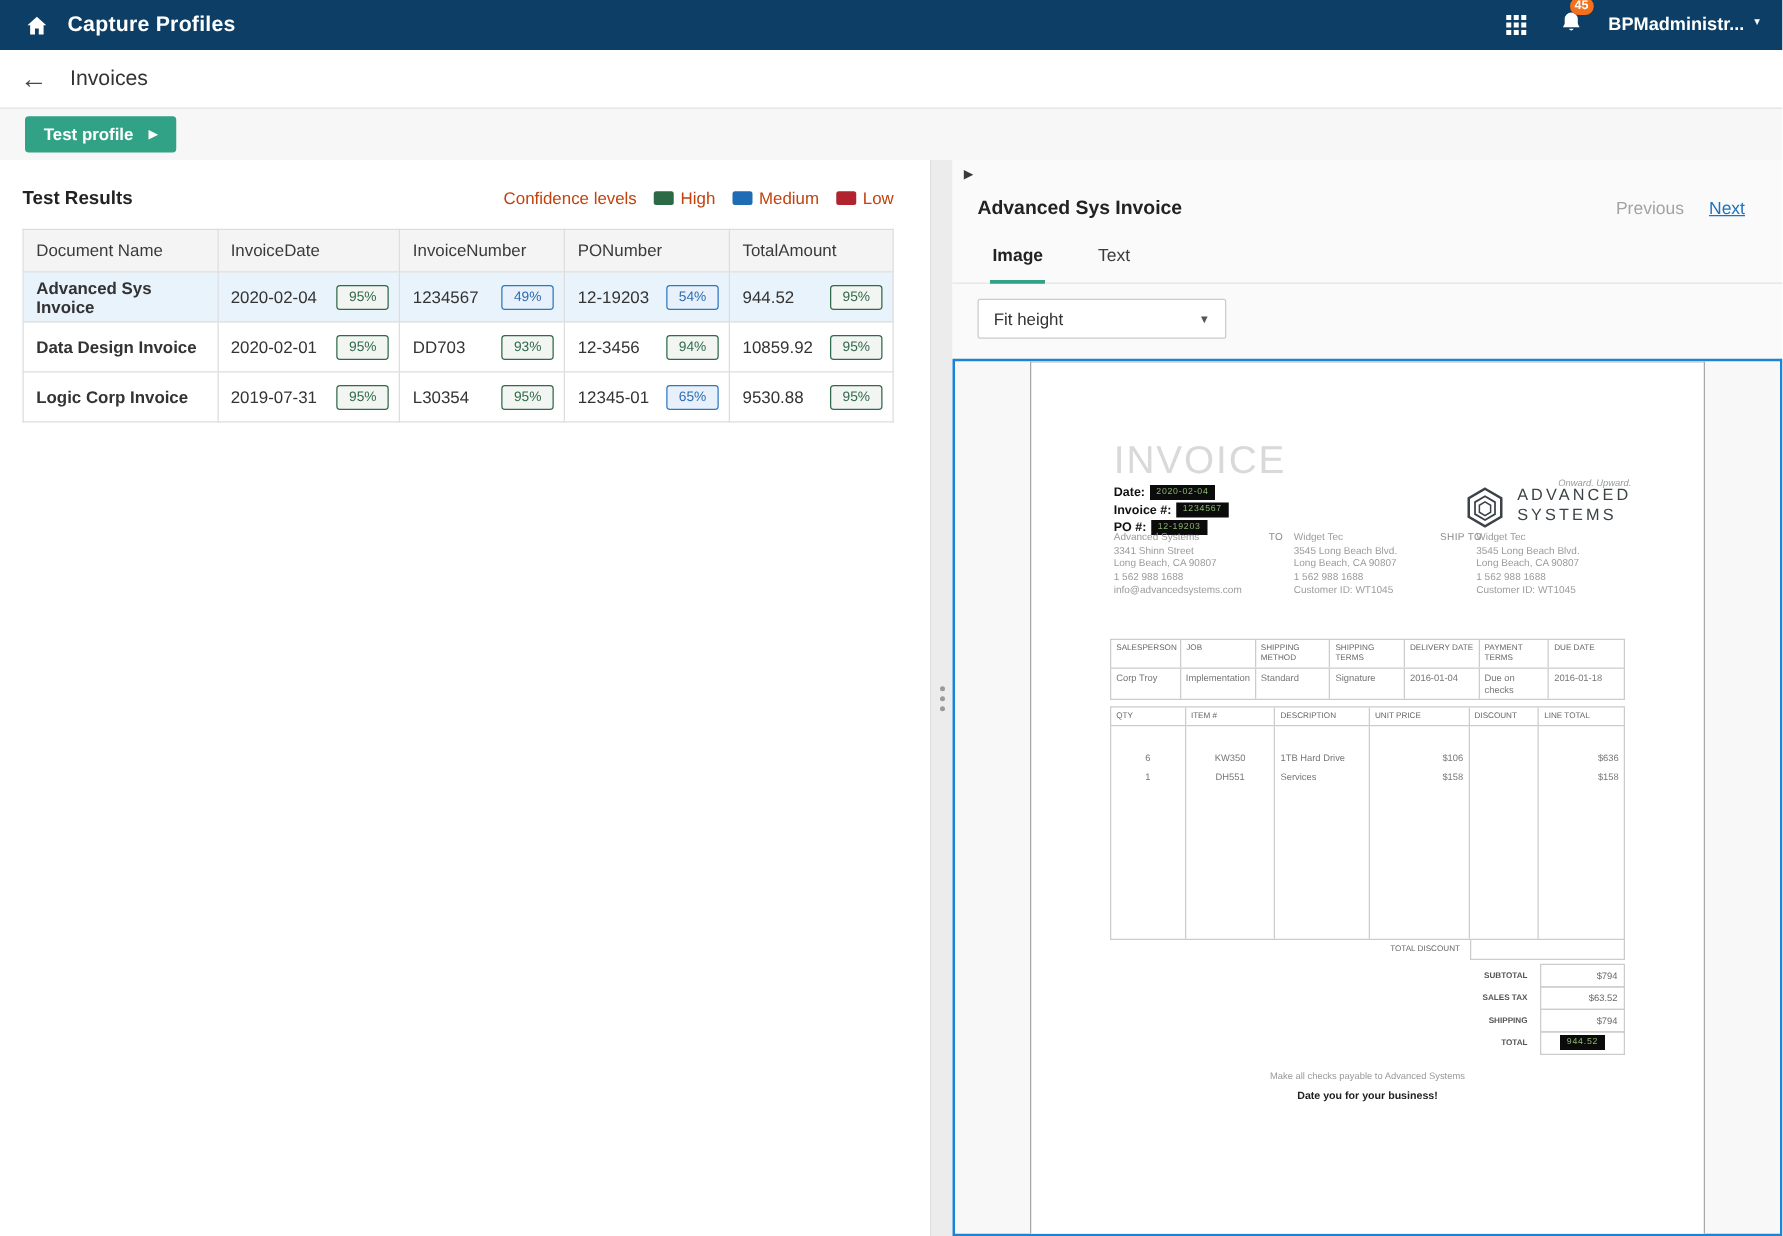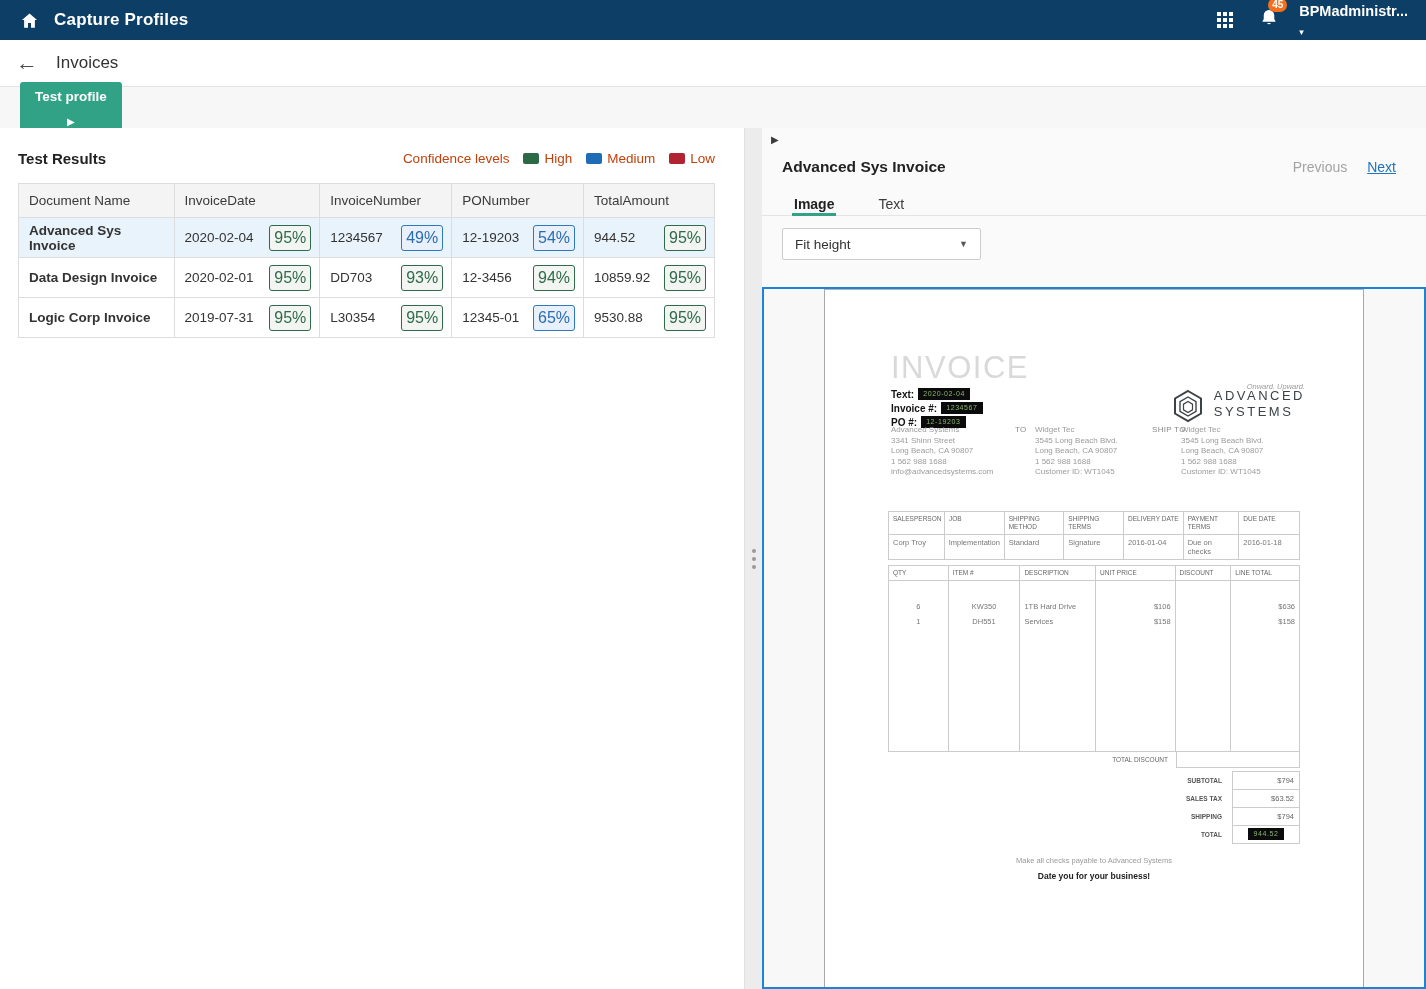--- a/index.html
+++ b/index.html
@@ -9,33 +9,33 @@
   
   .navbar { height:40px; background:#0d3f66; display:flex; align-items:center; padding:0 18px; color:#fff; }
   .navbar .home { width:22px; height:22px; display:flex; align-items:center; justify-content:center; cursor:pointer; }
   .navbar .app-title { font-size:17px; font-weight:bold; margin-left:14px; letter-spacing:.2px; }
   .navbar .spacer { flex:1; }
   .grid-icon { display:grid; grid-template-columns:repeat(3,4px); grid-template-rows:repeat(3,4px); gap:2px; margin-right:26px; cursor:pointer; }
   .grid-icon i { background:#fff; display:block; }
   .bell-wrap { position:relative; margin-right:20px; cursor:pointer; }
   .bell-badge { position:absolute; top:-9px; left:9px; background:#f4701d; color:#fff; font-size:10px; font-weight:bold;
     border-radius:9px; padding:1px 4px; line-height:12px; }
-  .user-menu { display:flex; align-items:flex-start; gap:8px; cursor:pointer;flex-direction:column; }
+  .user-menu { display:flex; align-items:flex-start; gap:8px; cursor:pointer; }
   .user-name { font-size:14.5px; font-weight:bold; }
   .caret { font-size:9px; }
 
   
   .subheader { height:46px; display:flex; align-items:center; padding:0 16px; background:#fff; }
   .back-arrow { font-size:22px; color:#4a4a4a; cursor:pointer; line-height:1; }
   .page-title { font-size:17px; color:#333; margin-left:18px; font-weight:500; }
 
   
   .toolbar { height:42px; background:#f7f7f7; border-top:1px solid #e4e4e4; display:flex; align-items:center; padding:0 20px; }
   .test-btn { background:#31a285; color:#fff; border:none; border-radius:3px; font-size:13.5px; font-weight:bold;
-    padding:7px 15px; display:flex; align-items:center; gap:12px; cursor:pointer; font-family:inherit;flex-direction:column; }
+    padding:7px 15px; display:flex; align-items:center; gap:12px; cursor:pointer; font-family:inherit; }
   .test-btn .play { font-size:10px; }
 
   
   .content { display:flex; height:861px; }
   .left-panel { width:744px; background:#fff; padding:22px 16px 0 16px; }
   .splitter { width:18px; background:#ececec; border-left:1px solid #e0e0e0; display:flex; flex-direction:column;
     justify-content:center; align-items:center; gap:4px; cursor:col-resize; }
   .splitter i { width:4px; height:4px; border-radius:50%; background:#9a9a9a; display:block; }
   .right-panel { flex:1; background:#fafafa; display:flex; flex-direction:column; position:relative; }
 
@@ -49,34 +49,34 @@
   .sw-medium { background:#1e6cb5; }
   .sw-low { background:#b22330; }
 
   table.results { border-collapse:collapse; width:697px; margin-left:2px; font-size:13.5px; color:#333; }
   table.results th, table.results td { border:1px solid #ddd; text-align:left; }
   table.results th { background:#f4f4f4; font-weight:normal; color:#3a3a3a; padding:9px 10px; }
   table.results td { height:40px; padding:0 8px 0 10px; }
   tr.selected td { background:#e9f3fc; }
   .doc-name { font-weight:600; }
   .cellwrap { display:flex; align-items:center; justify-content:space-between; gap:6px; }
-  .badge { width:42px; text-align:center; font-size:16px; padding:3px 0; border-radius:3px; border:1px solid; flex:0 0 auto; }
+  .badge { width:42px; text-align:center; font-size:11px; padding:3px 0; border-radius:3px; border:1px solid; flex:0 0 auto; }
   .badge.high { color:#2f6a4a; border-color:#2f6a4a; background:#f2f5f1; }
   .badge.medium { color:#2b6cb0; border-color:#2f78be; background:#e8f1fb; }
 
   
   .collapse-arrow { position:absolute; top:6px; left:9px; font-size:10px; color:#3a3a3a; cursor:pointer; }
   .panel-top { height:159px; }
   .panel-head { padding:30px 30px 0 20px; display:flex; justify-content:space-between; align-items:baseline; }
   .panel-title { font-size:15.5px; font-weight:bold; color:#222; }
   .nav-links { display:flex; gap:20px; font-size:14px;justify-content:space-between; }
   .prev-link { color:#a3a3a3; cursor:default; }
   .next-link { color:#1e73be; text-decoration:underline; cursor:pointer; }
   .tabs { margin-top:16px; padding-left:30px; border-bottom:1px solid #e4e4e4; display:flex; gap:40px; }
-  .tab { padding:4px 2px 1px; font-size:14px; color:#3c3c3c; cursor:pointer; }
+  .tab { padding:4px 2px 12px; font-size:14px; color:#3c3c3c; cursor:pointer; }
   .tab.active { font-weight:bold; color:#222; border-bottom:3px solid #31a285; margin-bottom:-1px; }
   .zoom-select { margin:12px 0 0 20px; width:199px; height:32px; background:#fff; border:1px solid #ccc; border-radius:2px;
     display:flex; align-items:center; justify-content:space-between; padding:0 12px; font-size:13.5px; color:#333; cursor:pointer; }
   .zoom-select .caret { color:#555; font-size:9px; }
 
   
   .viewer { flex:1; border:2px solid #1d83d4; background:#f8f8f8; overflow:hidden; }
   .page { position:relative; width:540px; height:100%; margin:0 auto; background:#fff;
     border-left:1px solid #a8a8a8; border-right:1px solid #a8a8a8; border-top:1px solid #b5b5b5;
     color:#9b9b9b; }
@@ -329,21 +329,21 @@
           </svg>
           <span class="logo-text">
             <div>ADVANCED</div>
             <div>SYSTEMS</div>
           </span>
         </div>
         <div class="logo-tagline">Onward. Upward.</div>
 
         <div class="inv-meta">
           <div class="meta-row">
-            <span class="meta-label">Text:</span>
+            <span class="meta-label">Date:</span>
             <span class="hl-box">2020-02-04</span>
           </div>
           <div class="meta-row">
             <span class="meta-label">Invoice #:</span>
             <span class="hl-box">1234567</span>
           </div>
           <div class="meta-row">
             <span class="meta-label">PO #:</span>
             <span class="hl-box">12-19203</span>
           </div>

